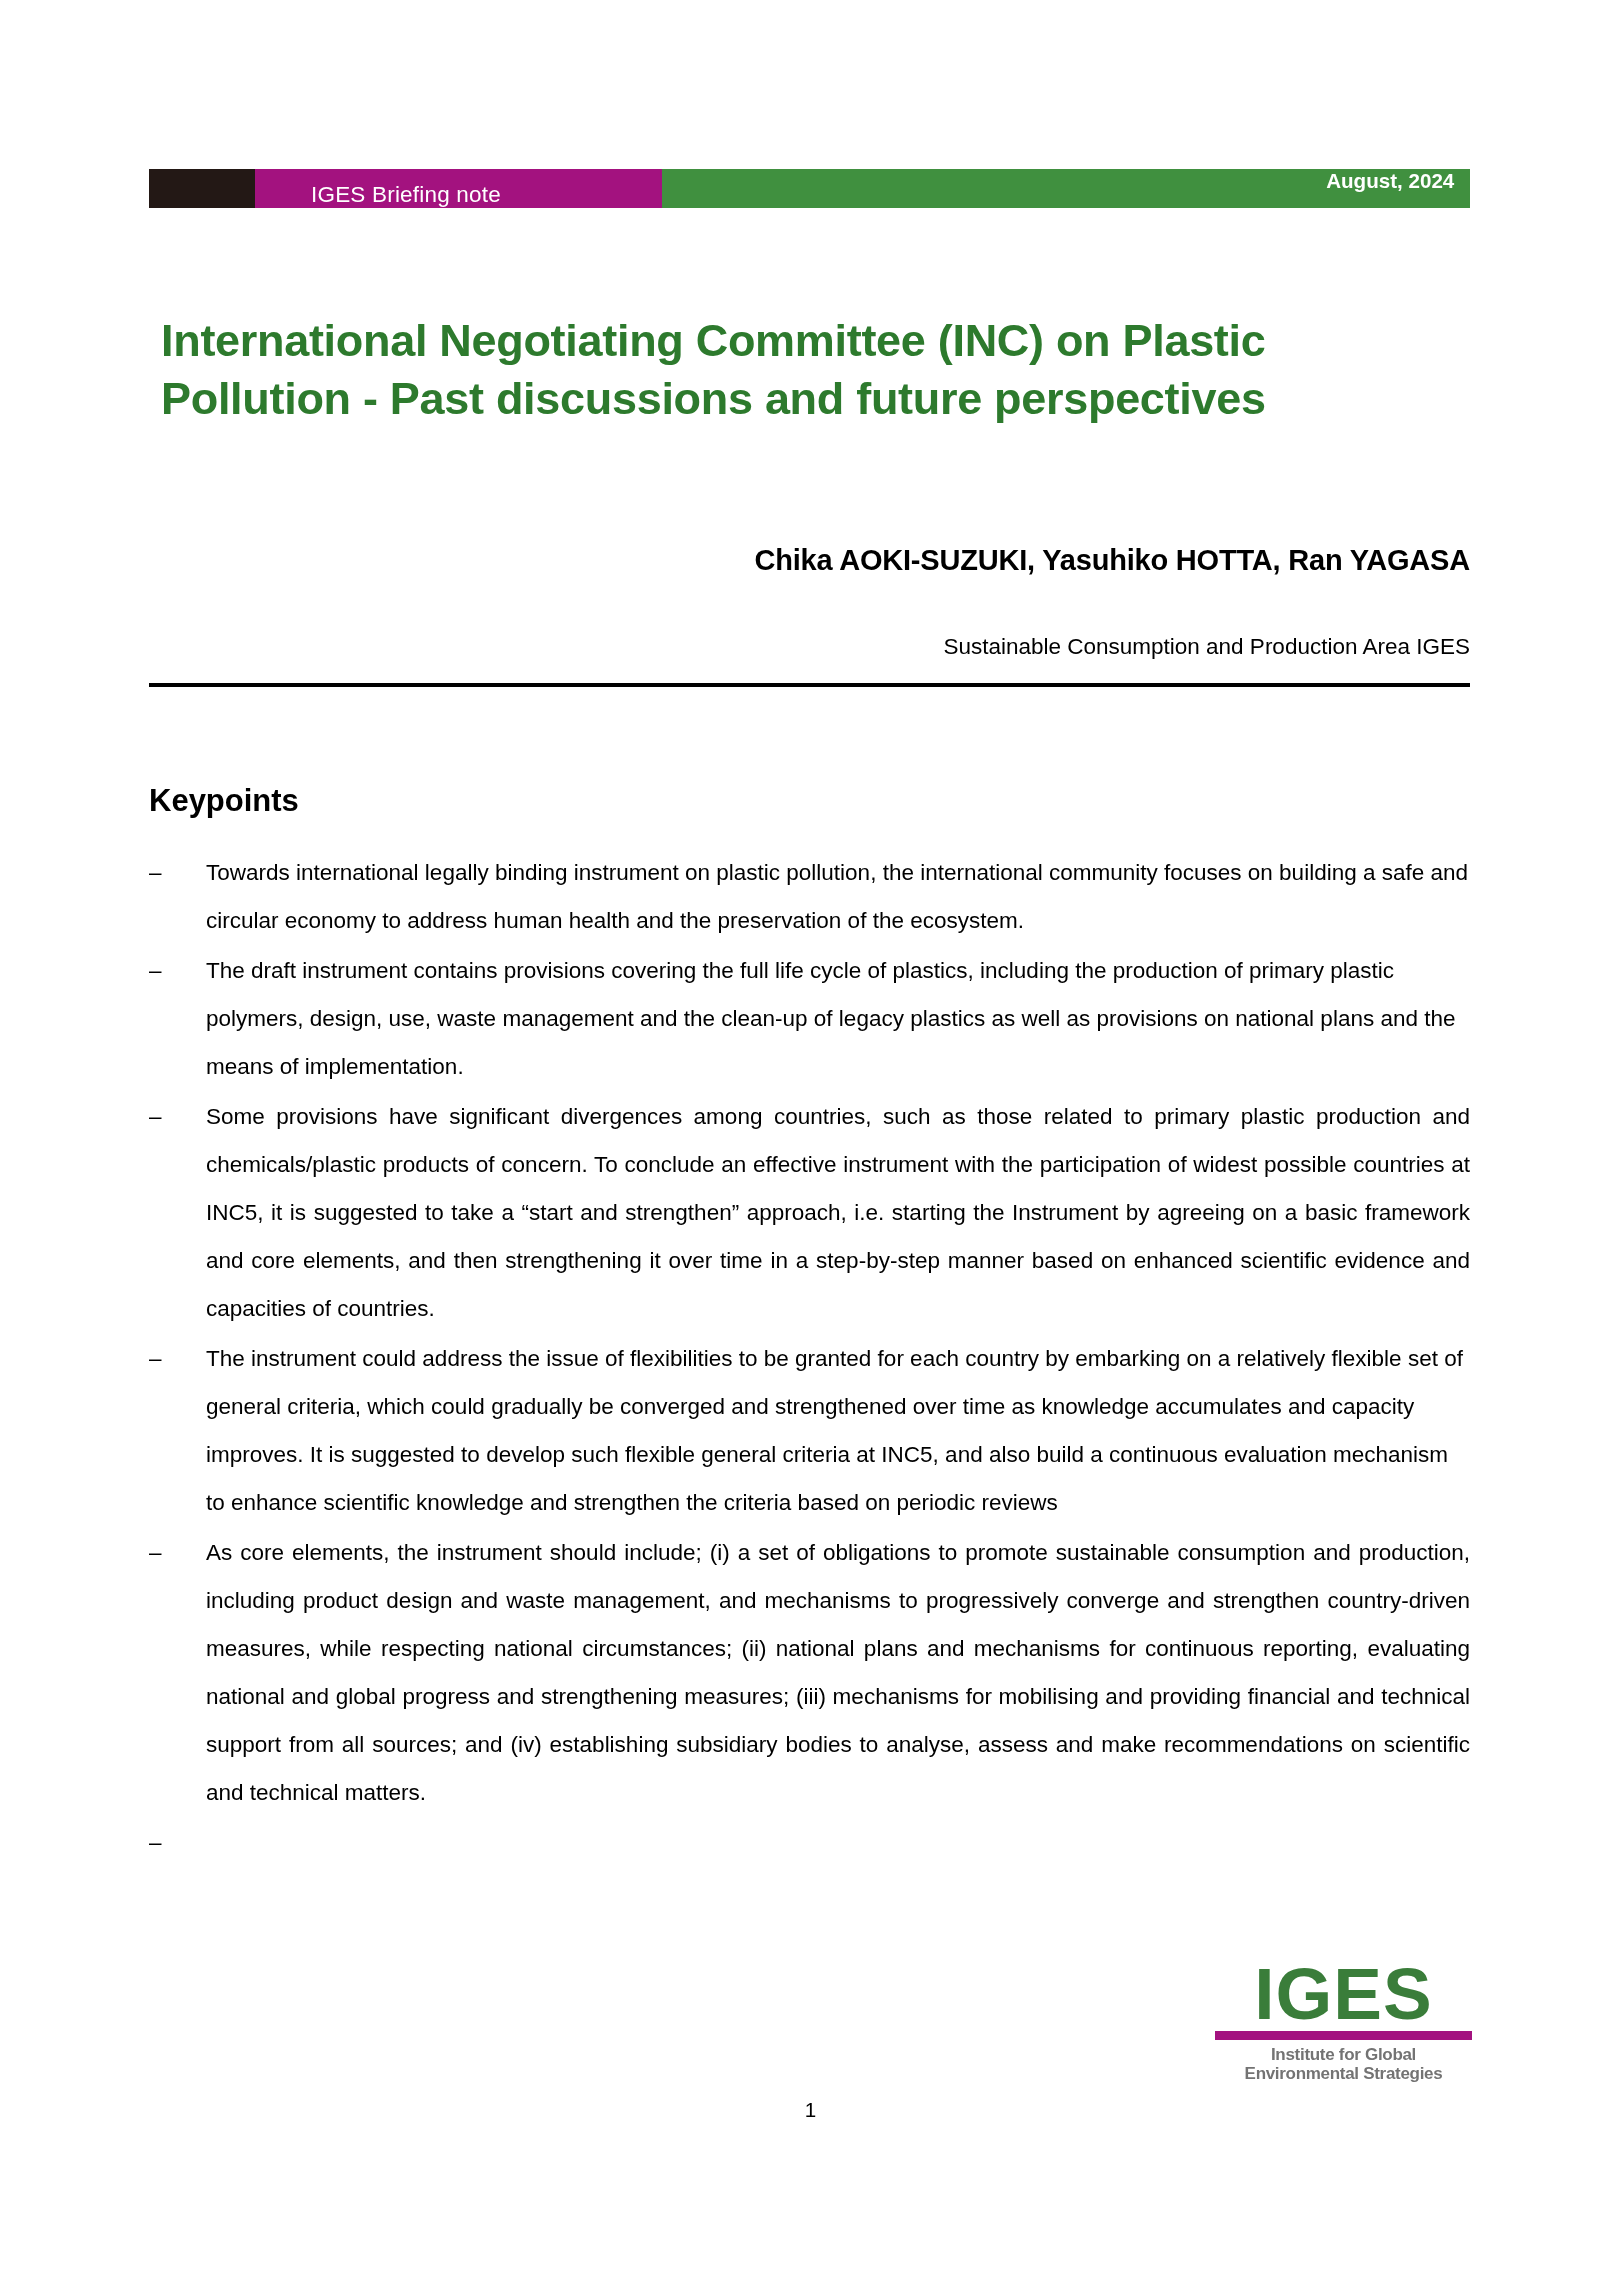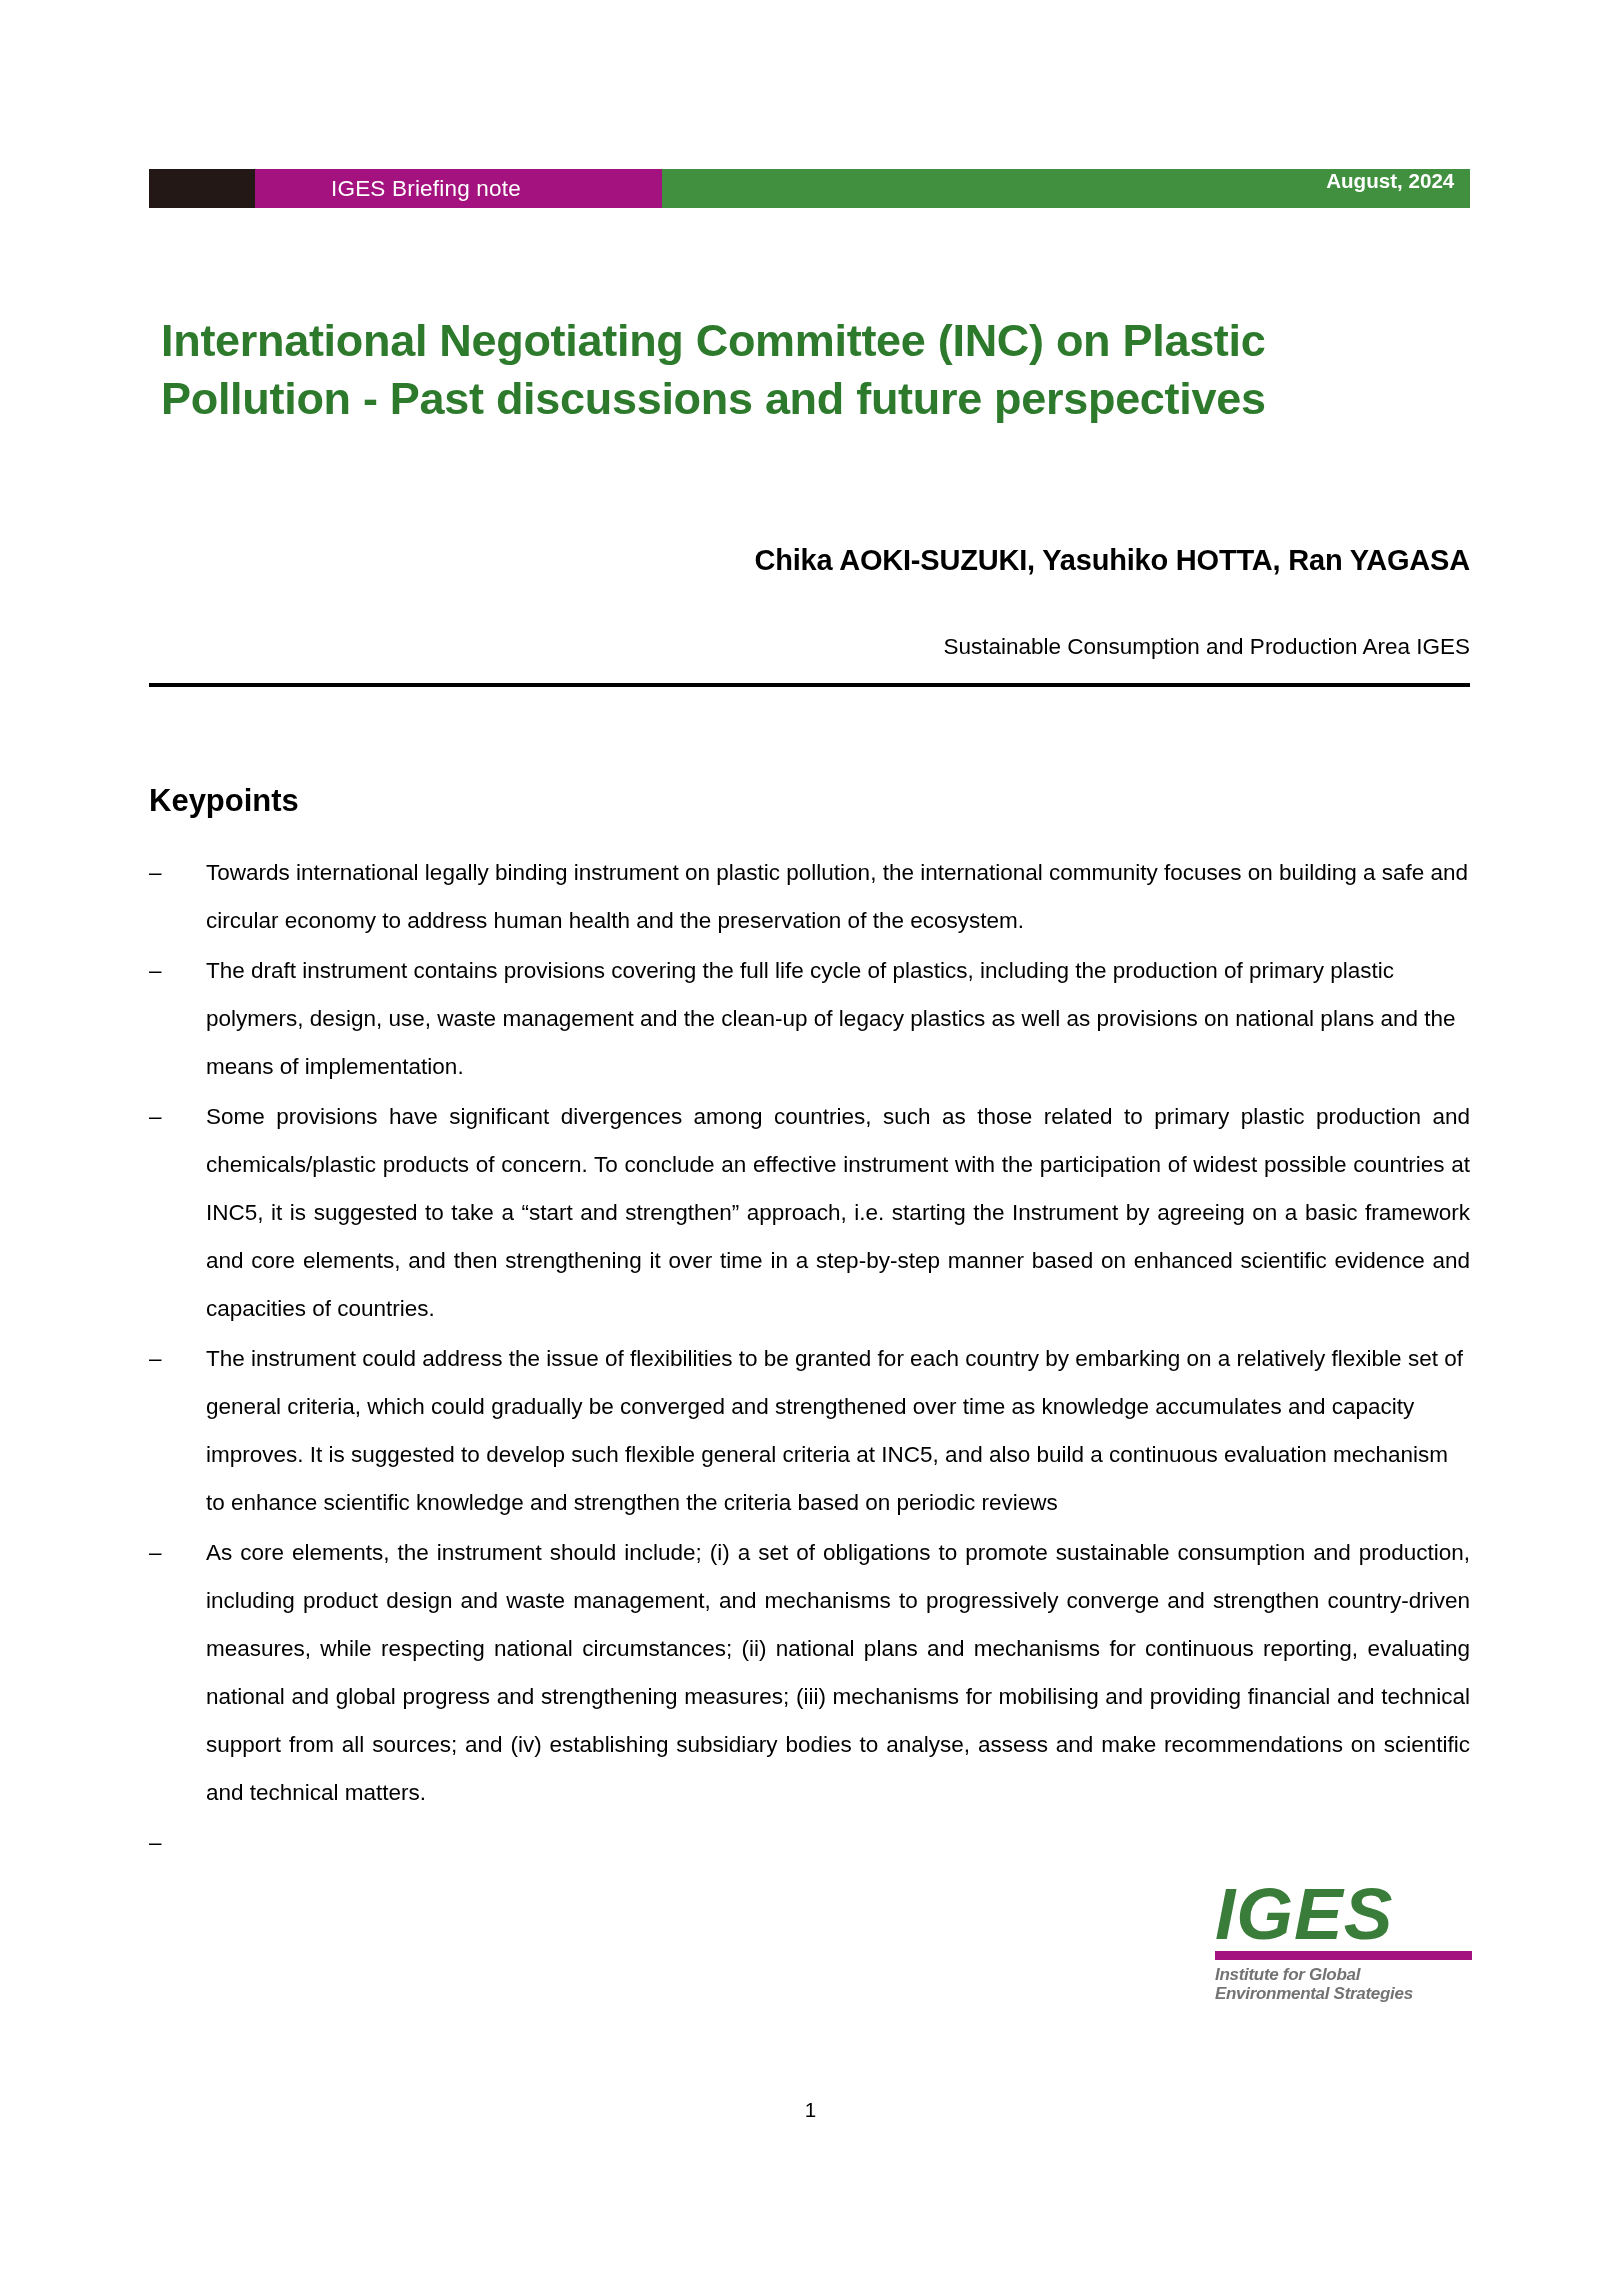--- a/index.html
+++ b/index.html
@@ -33,22 +33,22 @@
   .header-black {
     width: 106px;
     background: #231815;
     flex: 0 0 auto;
   }
   .header-magenta {
     width: 407px;
     background: #a3127f;
     flex: 0 0 auto;
     display: flex;
-    align-items: center;
-    padding-left: 76px;
+    align-items: flex-end;
+    padding-left: 56px;
     box-sizing: border-box;
   }
   .header-magenta .label {
     color: #ffffff;
     font-size: 22.5px;
     letter-spacing: 0.2px;
     white-space: nowrap;
   }
   .header-green {
     flex: 1 1 auto;
@@ -151,23 +151,23 @@
     text-align: left;
   }
   .kp-item.empty .kp-text {
     min-height: 48px;
   }
 
   
   .logo {
     position: absolute;
     left: 1215px;
-    top: 1880px;
+    top: 1960px;
     width: 257px;
-    font-style: italic;
+    text-align: center;
   }
   .logo-word {
     font-size: 73px;
     font-weight: bold;
     color: #3a7d3a;
     letter-spacing: 1px;
     line-height: 0.92;
     font-family: "Liberation Sans", sans-serif;
   }
   .logo-rule {

